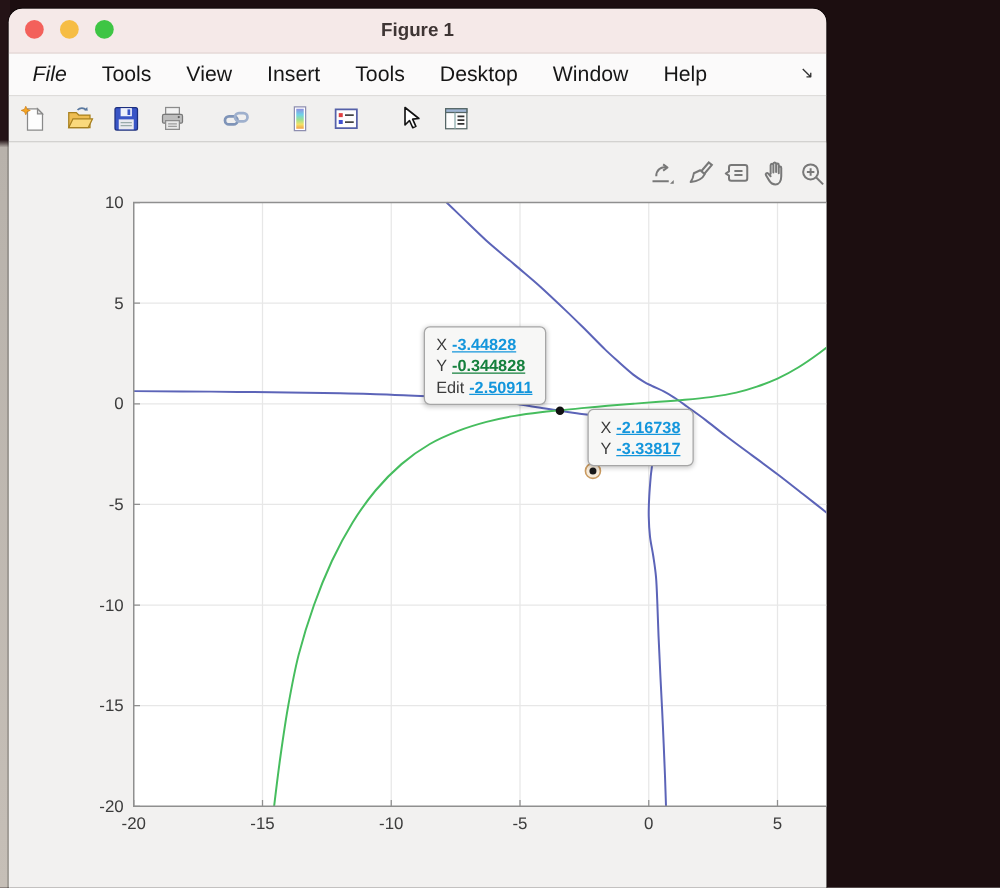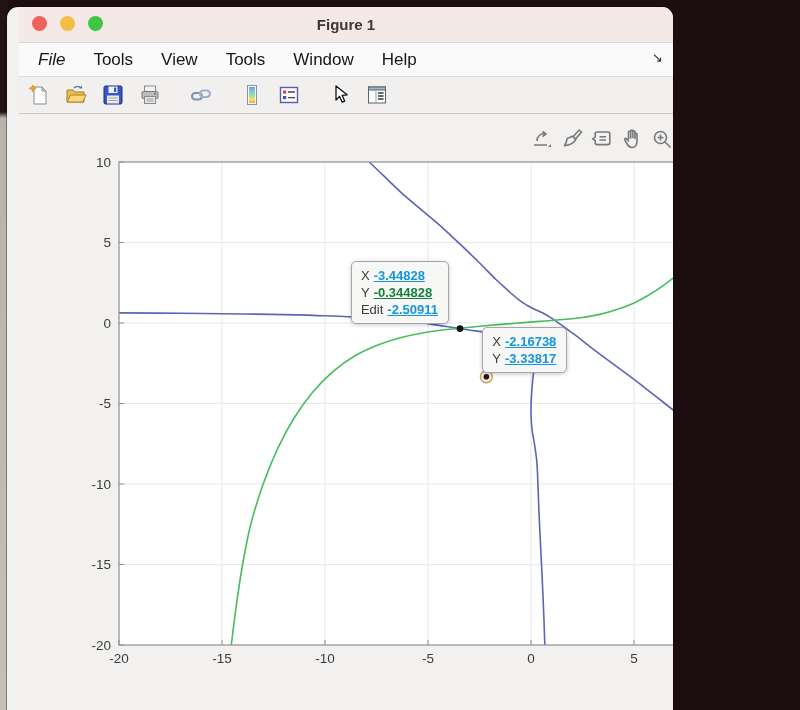--- a/index.html
+++ b/index.html
@@ -1,21 +1,21 @@
 <!DOCTYPE html>
 <html><head>
 <meta charset="utf-8">
 <style>
   html,body{margin:0;padding:0;width:800px;height:710px;overflow:hidden;
     font-family:"Liberation Sans",sans-serif;background:#1c0e10;}
   .behind-strip{position:absolute;left:0;top:0;width:8px;height:710px;
     background:linear-gradient(180deg,#241316 0,#241316 112px,#b8b2ab 118px,#c6bfb7 100%);}
   .window{position:absolute;left:7px;top:7px;width:654px;height:703px;
     border-radius:11px 11px 0 0;overflow:hidden;background:#f2f1f0;
-    box-shadow:0 0 0 1px rgba(0,0,0,.35);padding-left:12px;}
+    box-shadow:0 0 0 1px rgba(0,0,0,.35);}
   
   .titlebar{position:relative;height:35px;background:#f5e9e8;border-bottom:1px solid #e0d2d0;}
   .traffic-lights{position:absolute;left:13px;top:9px;display:flex;gap:13px;}
   .light{width:15px;height:15px;border-radius:50%;}
   .title{text-align:center;line-height:35px;font-size:15px;font-weight:bold;color:#3e3534;}
   
   .menubar{position:relative;display:flex;align-items:center;height:33px;background:#fbfafa;
     border-bottom:1px solid #dedcda;}
   .menu-item{padding:0 14px;font-size:17px;color:#161616;line-height:33px;cursor:default;}
   .menu-item:first-child{margin-left:5px;font-style:italic;}
@@ -51,21 +51,23 @@
       <span class="light" id="light-max" style="background: rgb(62, 197, 68);"></span>
     </div>
     <div class="title">Figure 1</div>
   </div>
 
   <div class="menubar">
 
     <span class="menu-item">File</span>
       <span class="menu-item">Tools</span>
       <span class="menu-item">View</span>
+      <span class="menu-item">Insert</span>
       <span class="menu-item">Tools</span>
+      <span class="menu-item">Desktop</span>
       <span class="menu-item">Window</span>
       <span class="menu-item">Help</span>
       <span class="menu-overflow">↘</span>
   </div>
 
   <div class="toolbar">
 
   <span class="tb-btn">
         <span>
           <svg class="tb-icon" viewBox="0 0 22 22">

